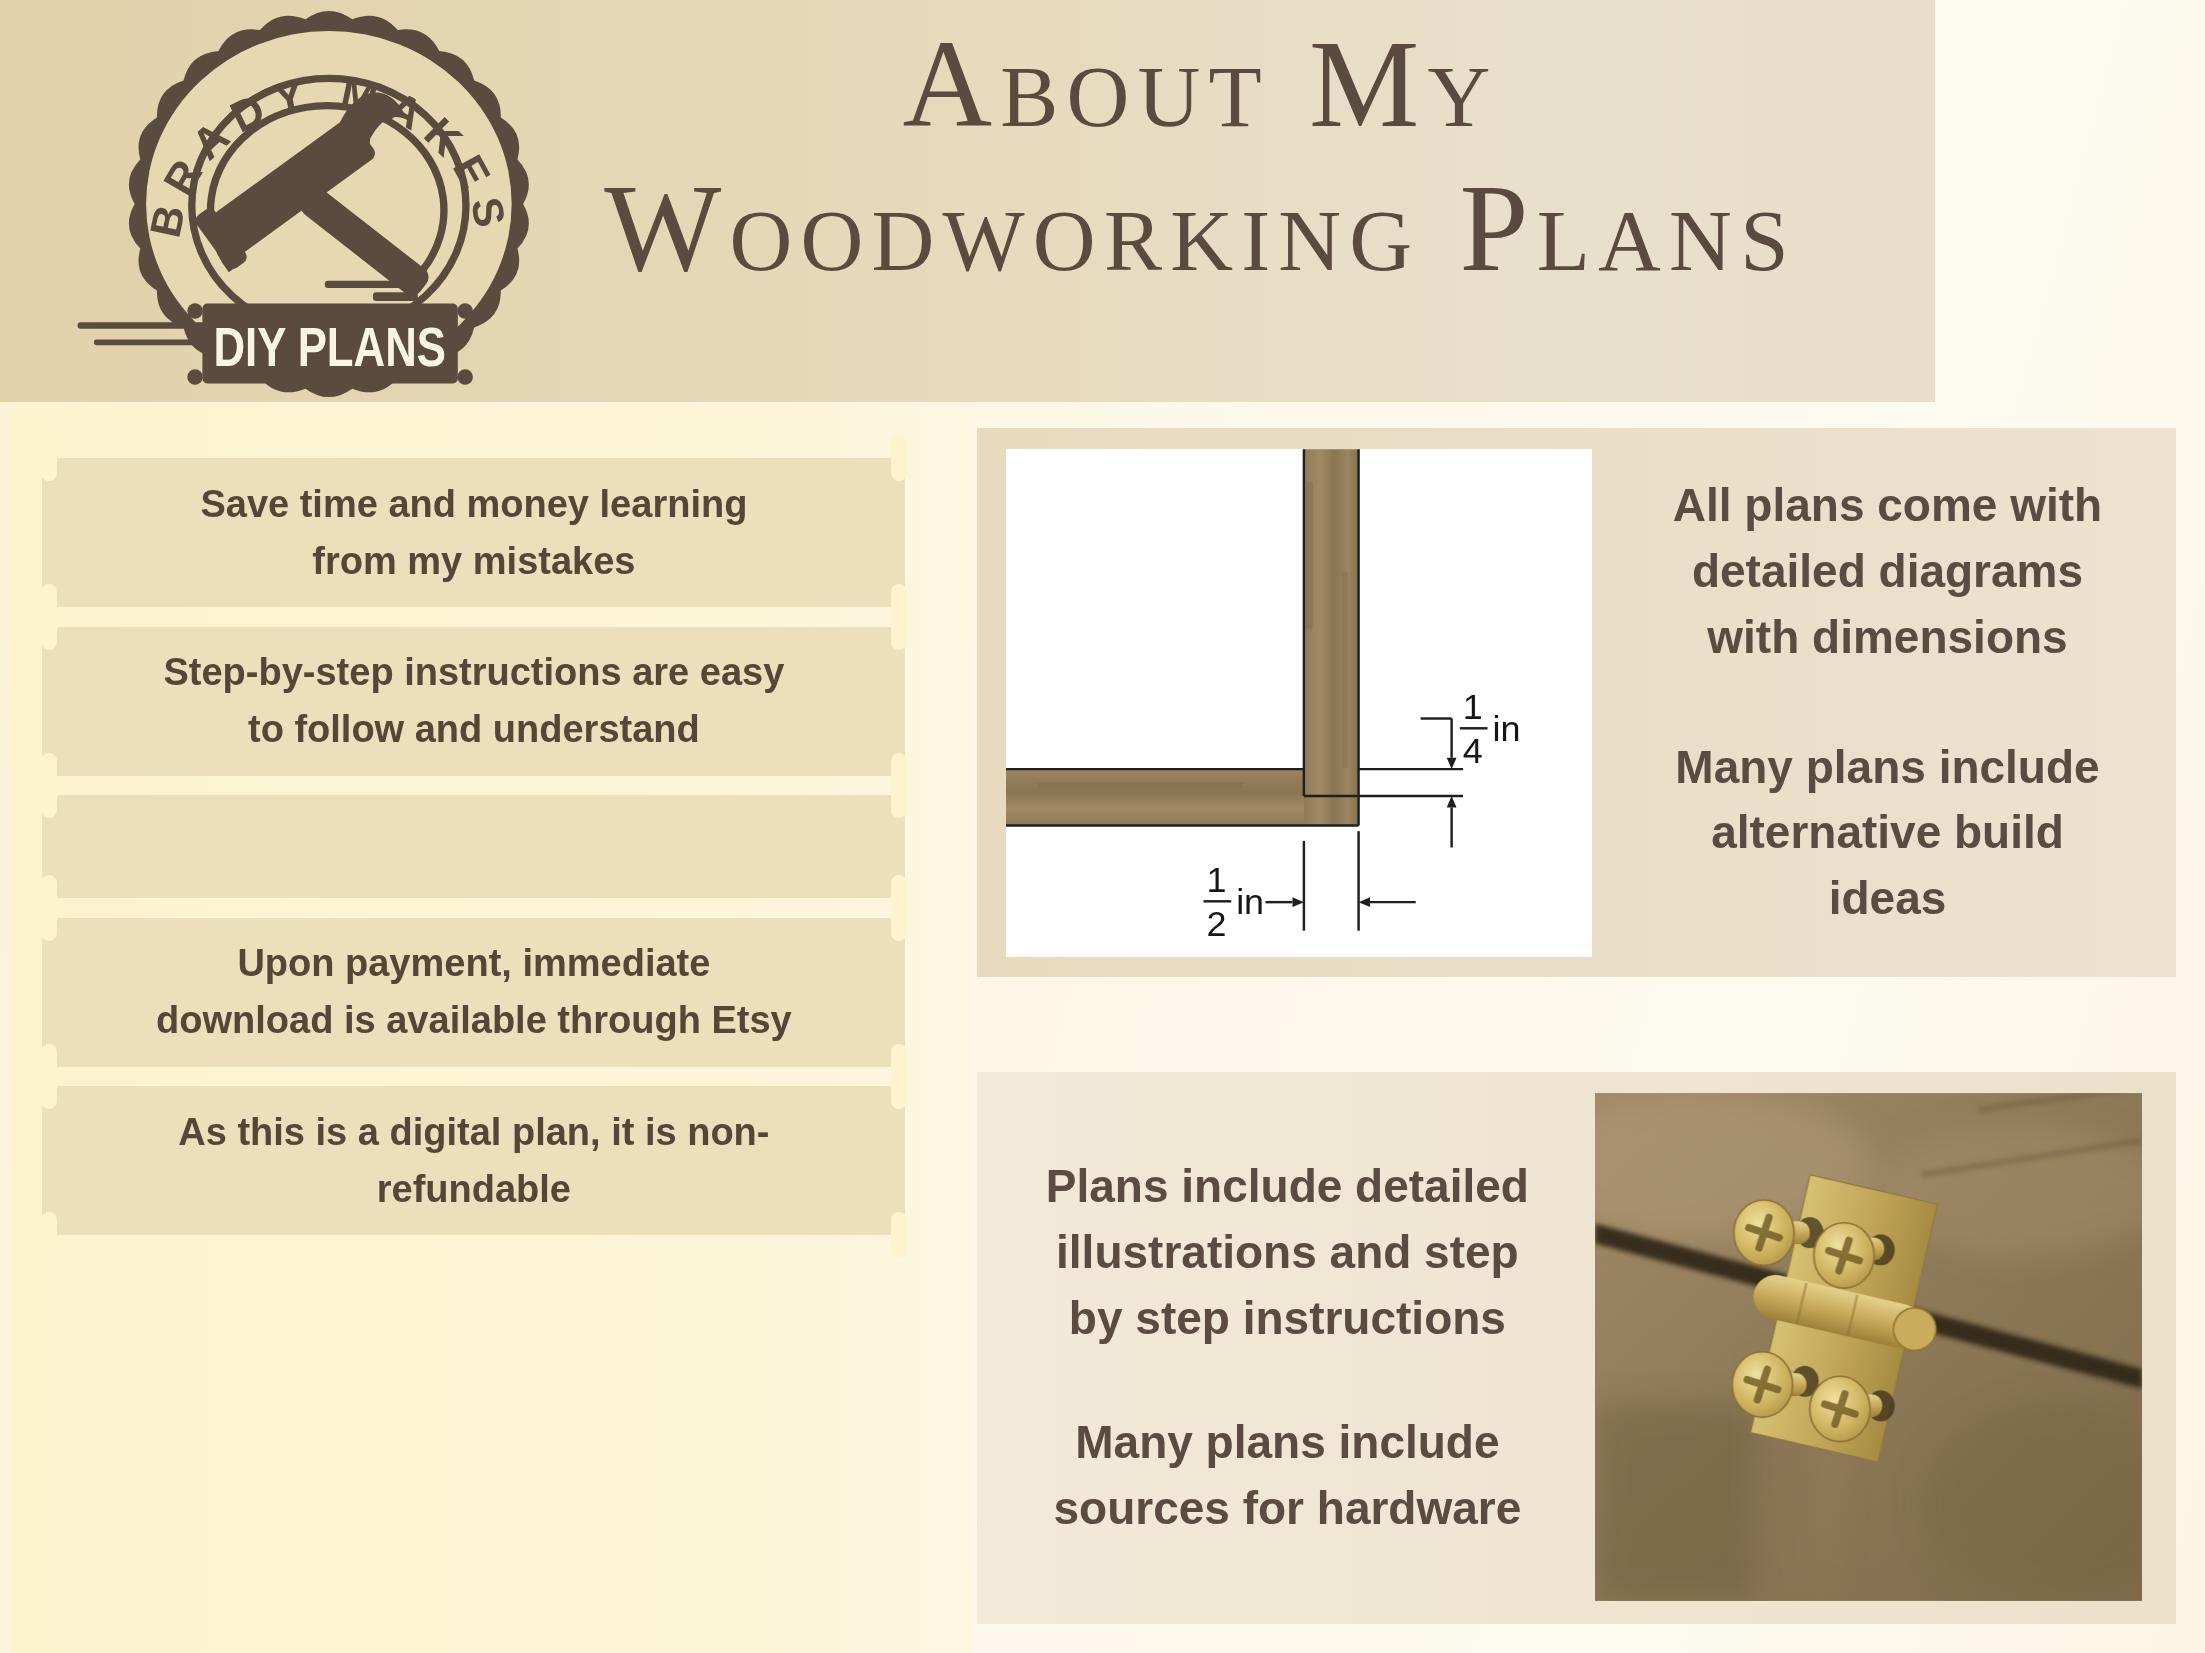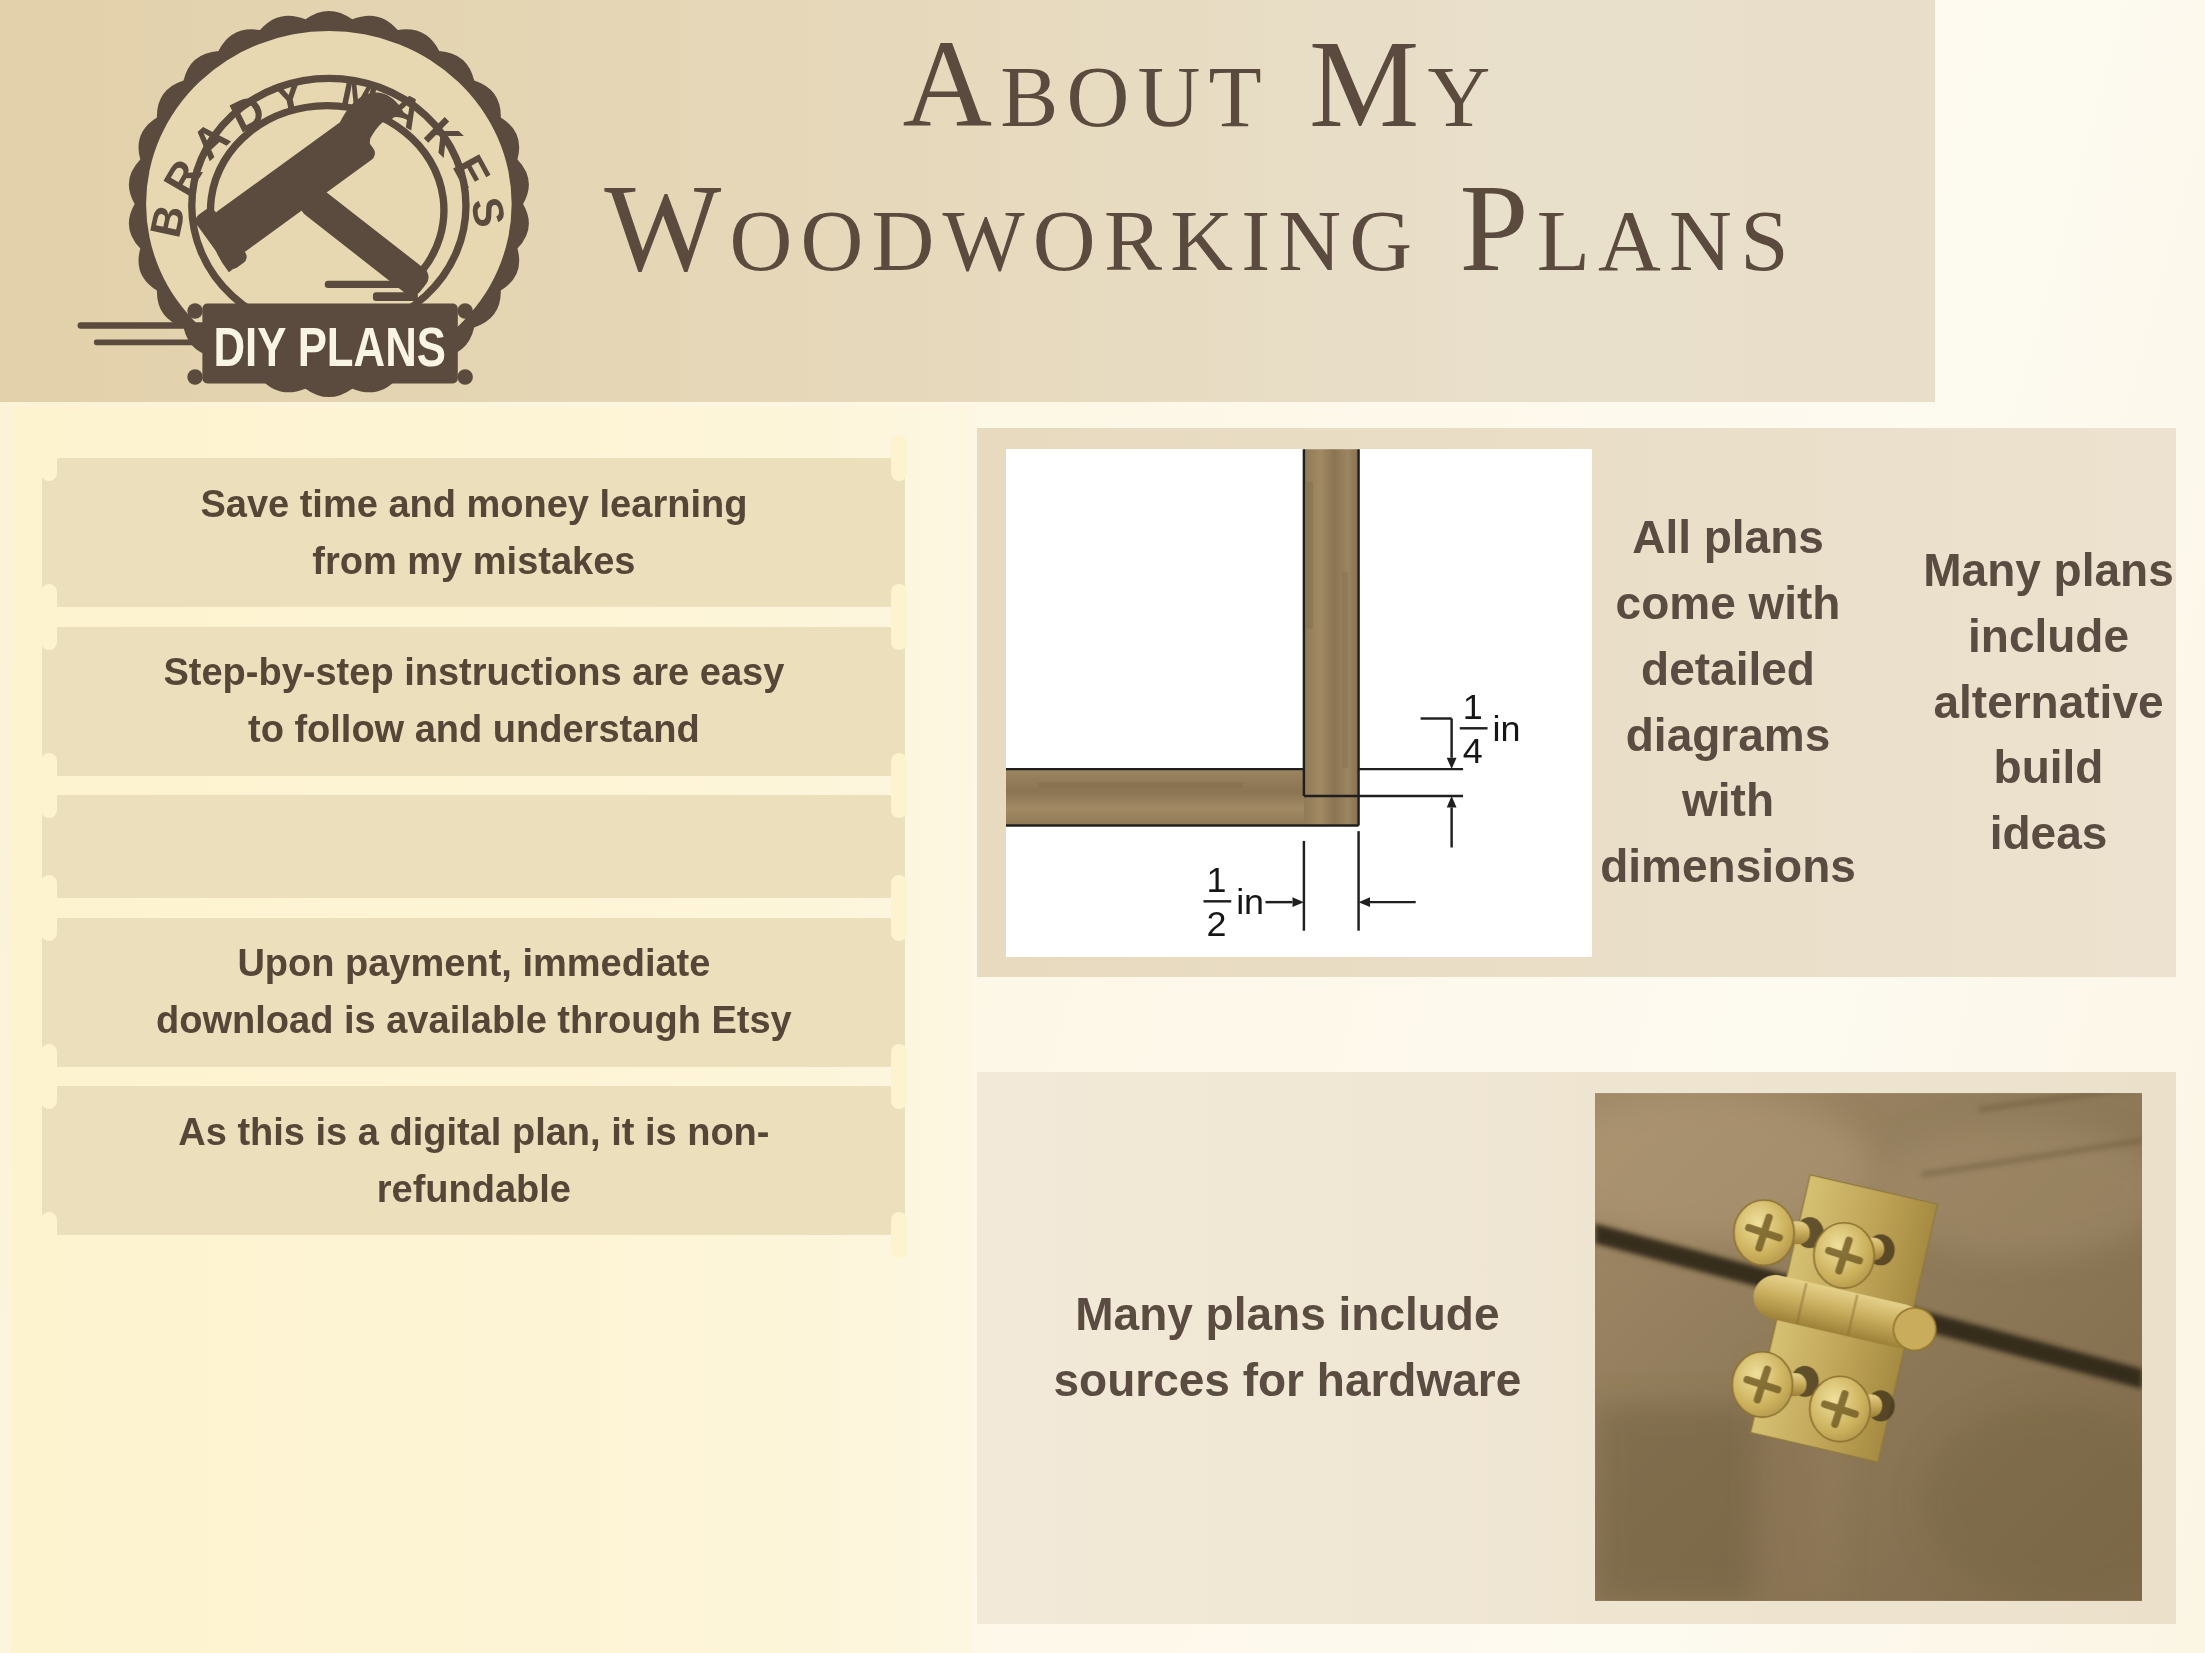--- a/index.html
+++ b/index.html
@@ -38,21 +38,21 @@
   .notch{position:absolute;width:16.3px;height:46px;background:var(--strip-bg);border-radius:8.2px;}
   .notch.tl{left:-1.6px;top:-23px}.notch.bl{left:-1.6px;bottom:-23px}
   .notch.tr{right:-1.6px;top:-23px}.notch.br{right:-1.6px;bottom:-23px}
 
   .panel-top{
     position:absolute;left:977px;top:428px;width:1199px;height:549px;
     background:linear-gradient(90deg,var(--panel-top-left),var(--panel-top-right));
   }
   .diagram-box{position:absolute;left:29px;top:21px;width:586px;height:508px;background:#fff;}
   .panel-text{
-    position:absolute;display:flex;flex-direction:row;justify-content:center;align-items:center;
+    position:absolute;display:flex;flex-direction:column;justify-content:center;align-items:center;
     text-align:center;font-weight:bold;color:var(--panel-text);
     font-size:46px;line-height:1.43;white-space:pre-line;
   }
   .panel-top .panel-text{left:622px;top:0;width:577px;height:549px;gap:64px;}
 
   .panel-bottom{
     position:absolute;left:977px;top:1072px;width:1199px;height:552px;
     background:linear-gradient(90deg,var(--panel-bottom-left),var(--panel-bottom-right));
   }
   .panel-bottom .panel-text{left:4.9px;top:0;width:611px;height:552px;gap:59px;}
@@ -201,20 +201,23 @@
 detailed diagrams
 with dimensions</div>
       <div>Many plans include
 alternative build
 ideas</div>
     </div>
   </div>
 
   <div class="panel-bottom">
     <div class="panel-text">
+      <div>Plans include detailed
+illustrations and step
+by step instructions</div>
       <div>Many plans include
 sources for hardware</div>
     </div>
 
     <svg class="photo" viewBox="0 0 670 622">
       <defs>
         <linearGradient id="woodPhoto" x1="0" y1="0" x2="1" y2="1">
           <stop offset="0" stop-color="#a18a68"></stop>
             <stop offset="0.45" stop-color="#8f7a59"></stop>
           <stop offset="1" stop-color="#7e6a4b"></stop>

